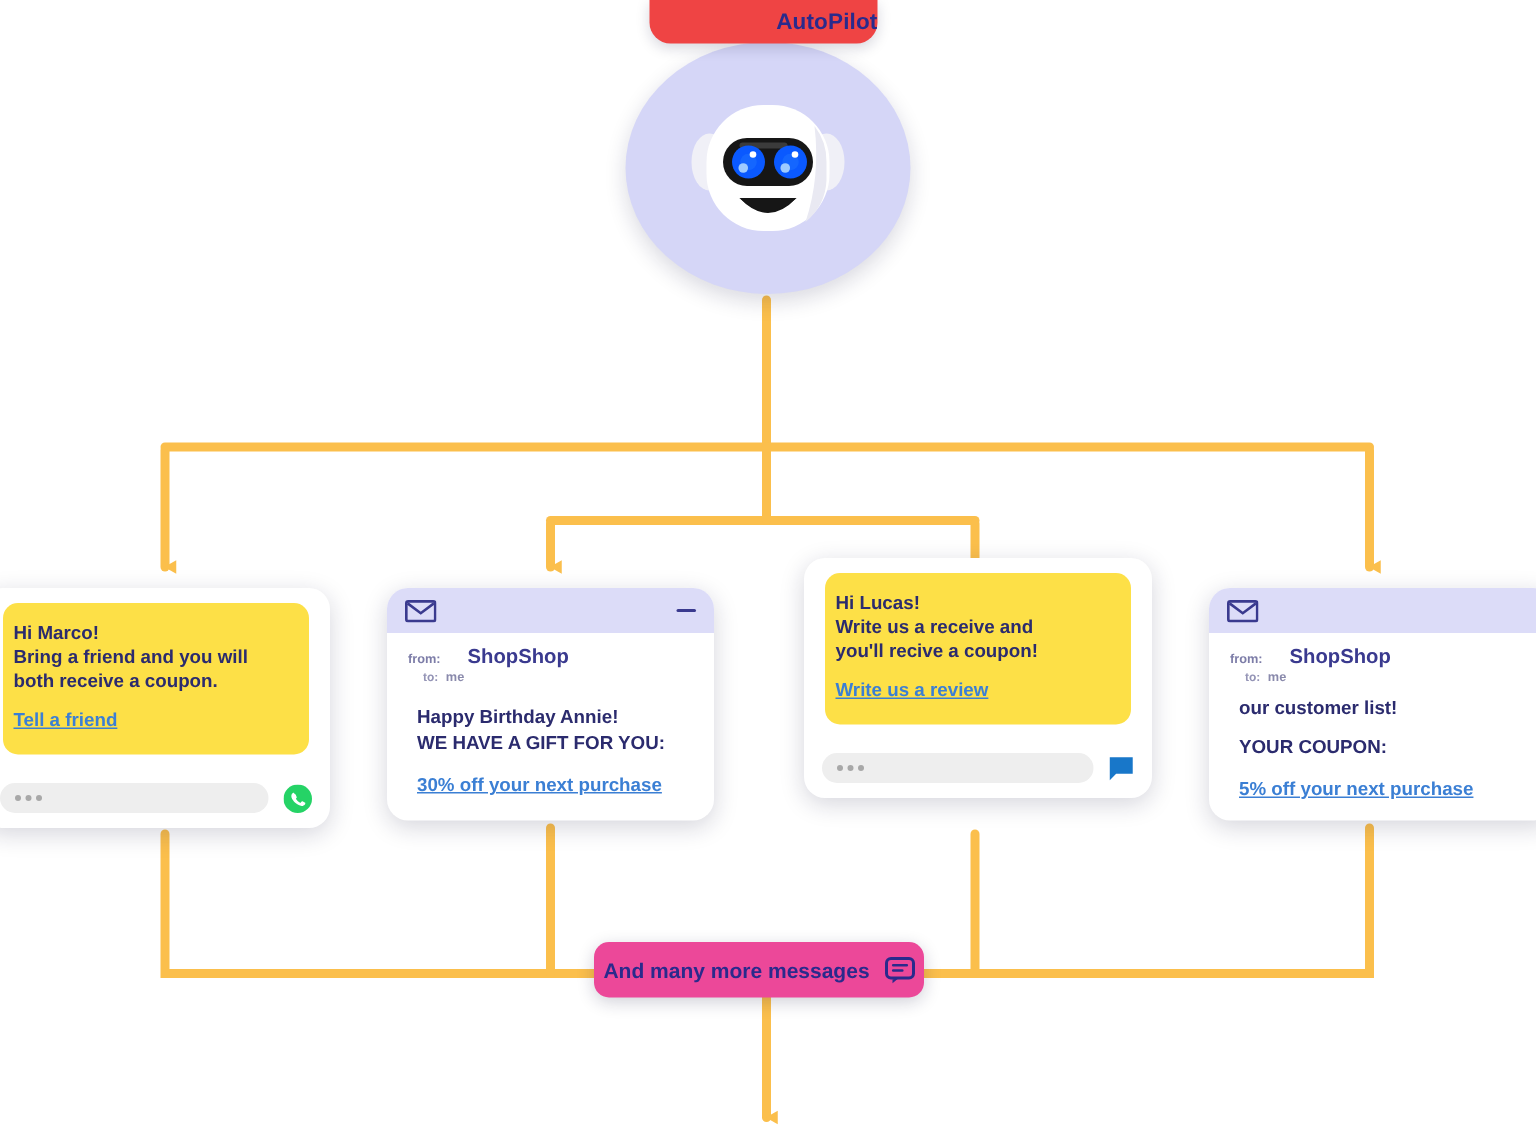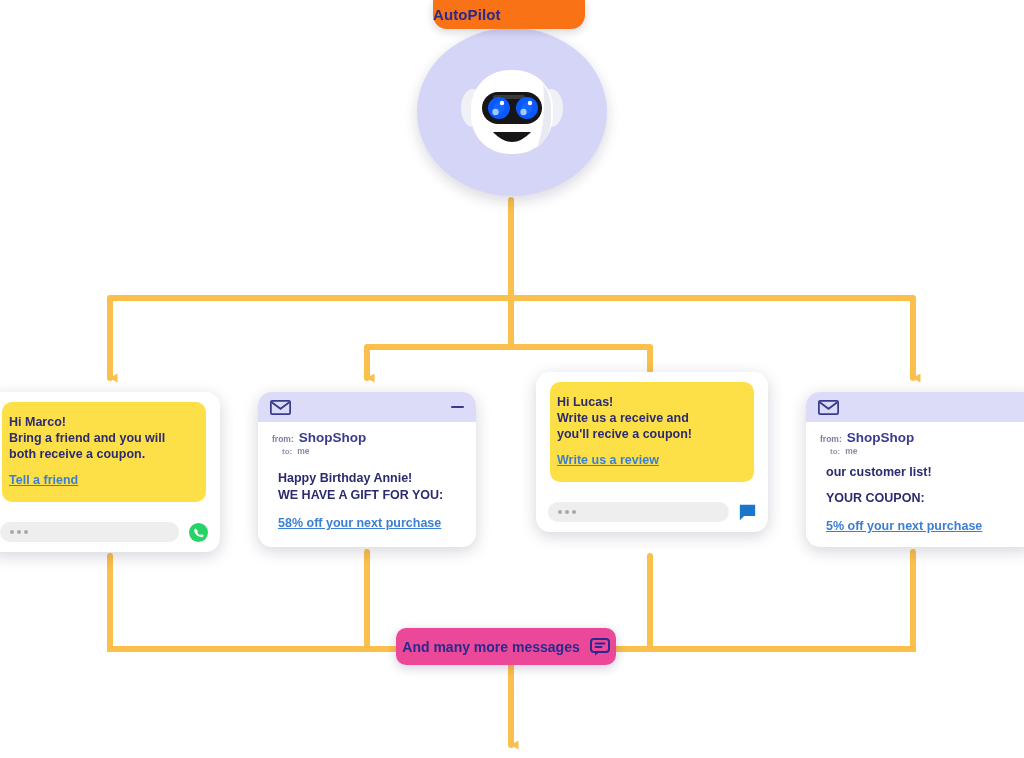--- a/index.html
+++ b/index.html
@@ -10,23 +10,23 @@
     overflow: hidden;
   }
   #stage { position: relative; width: 1024px; height: 758px; background:#fff; }
 
   
   #wires { position:absolute; left:0; top:0; width:1024px; height:758px; }
 
   
   .pilot-pill {
     position:absolute; left:433px; top:0px; width:152px; height:29px;
-    background:#f97316; border-radius:0 0 14px 14px;
+    background:#ef4444; border-radius:0 0 14px 14px;
     box-shadow: 0 3px 9px rgba(20,20,60,.17);
-    display:flex; align-items:center; justify-content:flex-start;
+    display:flex; align-items:center; justify-content:flex-end;
     z-index: 6;
   }
   .pilot-pill span {
     font-size:15px; font-weight:700; color:#2a2a8c; letter-spacing:.1px;
   }
   .avatar-circle {
     position:absolute; left:417px; top:28px; width:190px; height:168px;
     background:#d5d6f7; border-radius:50%;
     box-shadow: 0 5px 14px rgba(20,20,60,.16);
     z-index:5;
@@ -76,21 +76,21 @@
 
   
   .mail-head {
     height:30px; background:#dcdcf8;
     display:flex; align-items:center; justify-content:space-between;
     padding:0 12px;
   }
   .env-icon { width:21px; height:15px; }
   .minus { width:13px; height:2.5px; background:#3a3a8f; border-radius:2px; }
   .mail-body { padding:8px 14px 0 14px; }
-  .mail-from { display:flex; align-items:baseline; gap:5px; }
+  .mail-from { display:flex; align-items:baseline; gap:18px; }
   .mail-from .lbl { font-size:8.5px; color:#7d7da8; font-weight:600; }
   .mail-from .val { font-size:13.5px; color:#3a3a8f; font-weight:600; }
   .mail-to { display:flex; align-items:flex-end; gap:5px; padding-left:10px; margin-top:1px; }
   .mail-to .lbl { font-size:8px; color:#9494b6; font-weight:600; }
   .mail-to .val { font-size:8.5px; color:#8a8aac; font-weight:600; }
   .mail-msg { margin-top:14px; padding-left:6px; }
   .mail-msg .line { font-size:12.5px; line-height:17px; color:#2b2b6e; font-weight:700; }
   .mail-msg .line.caps { font-weight:800; }
   .mail-msg a.link {
     display:inline-block; margin-top:12px;
@@ -209,21 +209,21 @@
         <span class="lbl">from:</span>
         <span class="val">ShopShop</span>
       </div>
       <div class="mail-to">
         <span class="lbl">to:</span>
         <span class="val">me</span>
       </div>
       <div class="mail-msg">
         <div class="line">Happy Birthday Annie!</div>
         <div class="line caps">WE HAVE A GIFT FOR YOU:</div>
-        <a class="link">58% off your next purchase</a>
+        <a class="link">30% off your next purchase</a>
       </div>
     </div>
   </div>
 
   <div class="card c3">
     <div class="bubble">
       <div class="line strong">Hi Lucas!</div>
       <div class="line">Write us a receive and</div>
       <div class="line">you'll recive a coupon!</div>
       <a class="link">Write us a review</a>

